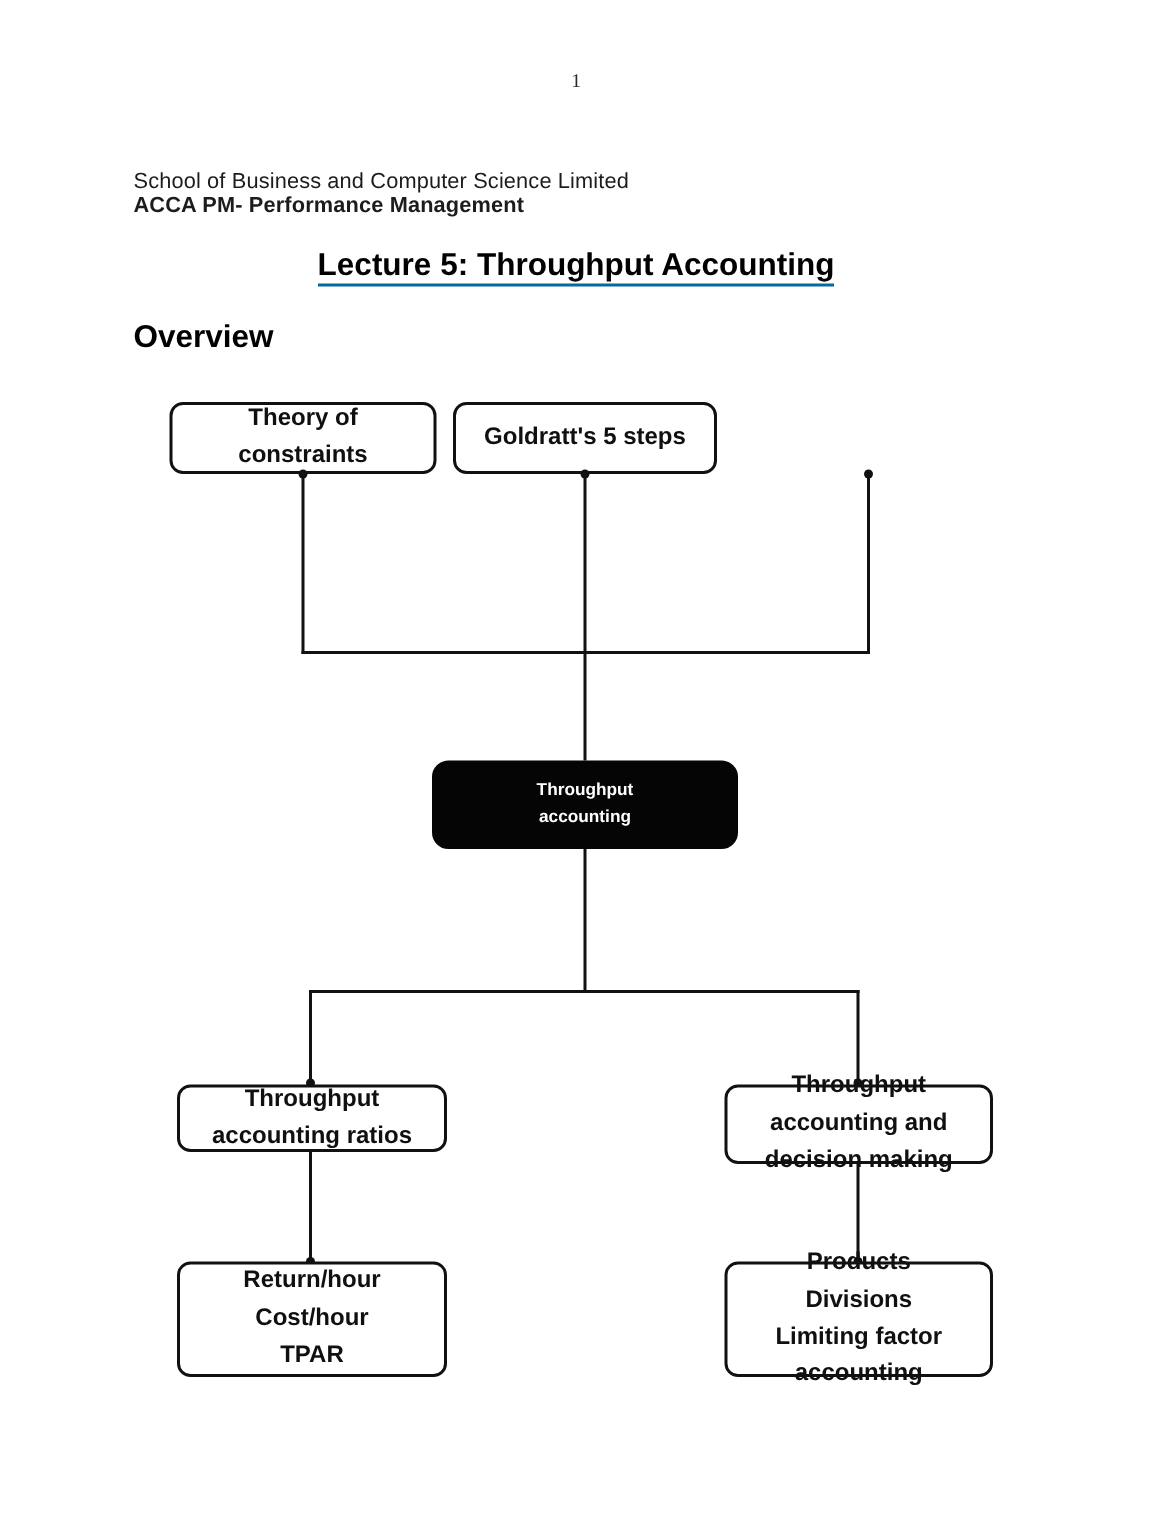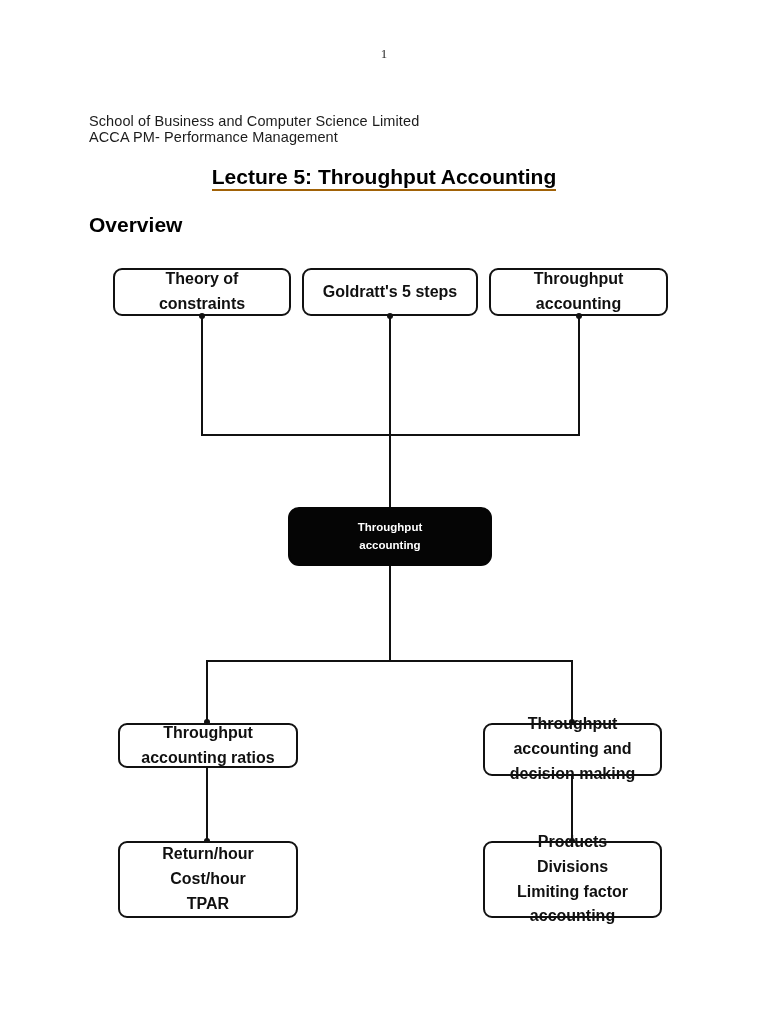--- a/index.html
+++ b/index.html
@@ -39,33 +39,34 @@
     letter-spacing: 0.1px;
     margin-top: 20px;
   }
   .course-line {
     position: absolute;
     left: 89px;
     top: 129px;
     font-size: 14.5px;
     color: #1c1c1c;
     letter-spacing: 0.1px;
+    font-weight: bold;
   }
   .lecture-title {
     position: absolute;
     left: 0;
     top: 165px;
     width: 768px;
     text-align: center;
     font-size: 21px;
     font-weight: bold;
     color: #000000;
   }
   .lecture-title span {
-    border-bottom: 2px solid #a16207;
+    border-bottom: 2px solid #0369a1;
     padding-bottom: 1px;
   }
   .overview-heading {
     position: absolute;
     left: 89px;
     top: 213px;
     font-size: 21px;
     font-weight: bold;
     color: #000000;
   }
@@ -142,23 +143,20 @@
   <div class="diagram">
 
     <div class="node" style="left:113px; top:268px; width:178px; height:48px;">
       <span class="lines">Theory of constraints</span>
     </div>
 
     <div class="node" style="left:302px; top:268px; width:176px; height:48px;">
       <span class="lines">Goldratt's 5 steps</span>
     </div>
 
-    <div class="node" style="left:489px; top:268px; width:179px; height:48px;">
-      <span class="lines">Throughput accounting</span>
-    </div>
 
     <div class="dot" style="left:199px; top:313px;"></div>
     <div class="dot" style="left:387px; top:313px;"></div>
     <div class="dot" style="left:576px; top:313px;"></div>
 
     <div class="conn-v" style="left:201px; top:316px; height:120px;"></div>
     <div class="conn-v" style="left:389px; top:316px; height:191px;"></div>
     <div class="conn-v" style="left:578px; top:316px; height:120px;"></div>
 
     <div class="conn-h" style="left:201px; top:434px; width:379px;"></div>

